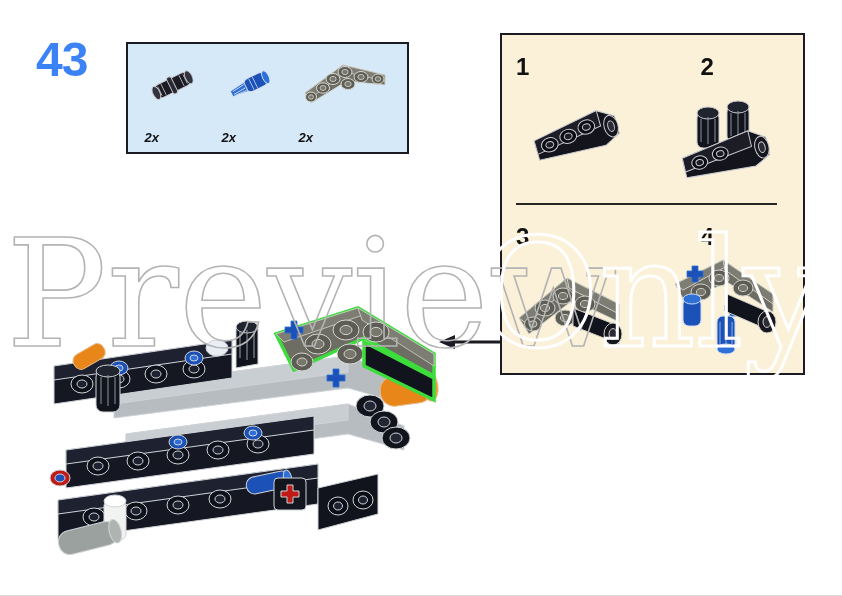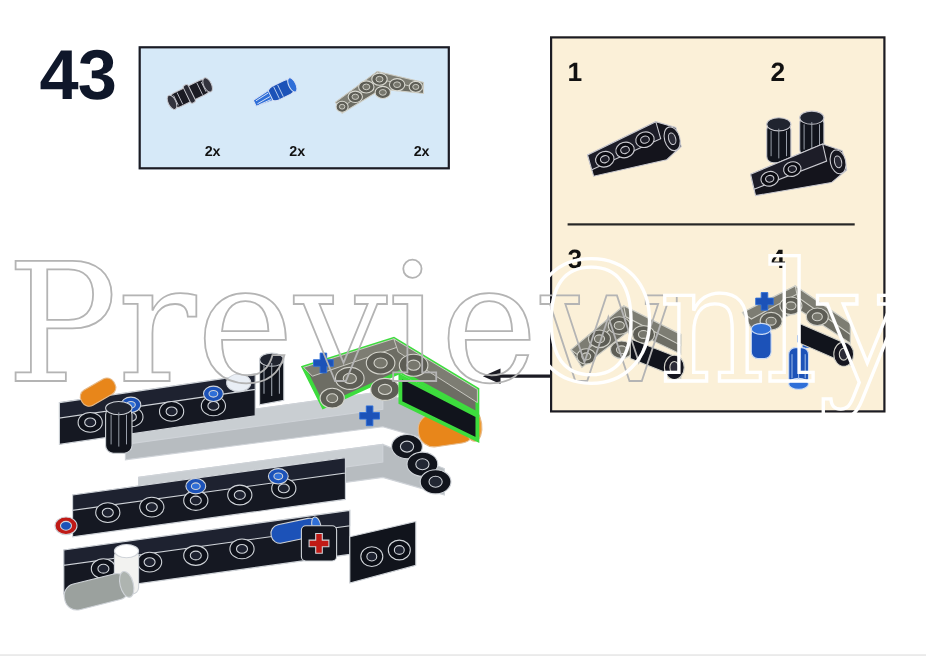--- a/index.html
+++ b/index.html
@@ -27,23 +27,23 @@
     bottom: 0;
     height: 1px;
     background: #dcdcdc;
   }
 
   
   .step-number {
     position: absolute;
     left: 36px;
     top: 36px;
-    font-size: 64px;
+    font-size: 48px;
     font-weight: bold;
-    color: #0f172a;
+    color: #3b82f6;
     letter-spacing: -1px;
     line-height: 1;
     font-family: "Liberation Sans", sans-serif;
   }
 
   
   .parts-box {
     position: absolute;
     left: 126px;
     top: 42px;
@@ -58,24 +58,25 @@
     inset: 0;
     display: flex;
     align-items: flex-end;
     justify-content: space-around;
     padding: 0 6px 6px 6px;
     box-sizing: border-box;
   }
   .part-cell {
     display: flex;
     flex-direction: column;
-    align-items: flex-end;
+    align-items: flex-start;
     justify-content: flex-end;
     height: 100%;
     padding-bottom: 2px;
+    font-style: italic;
   }
   .part-art {
     flex: 1 1 auto;
     display: flex;
     align-items: center;
     justify-content: center;
     width: 100%;
   }
   .part-qty {
     font-size: 13px;

